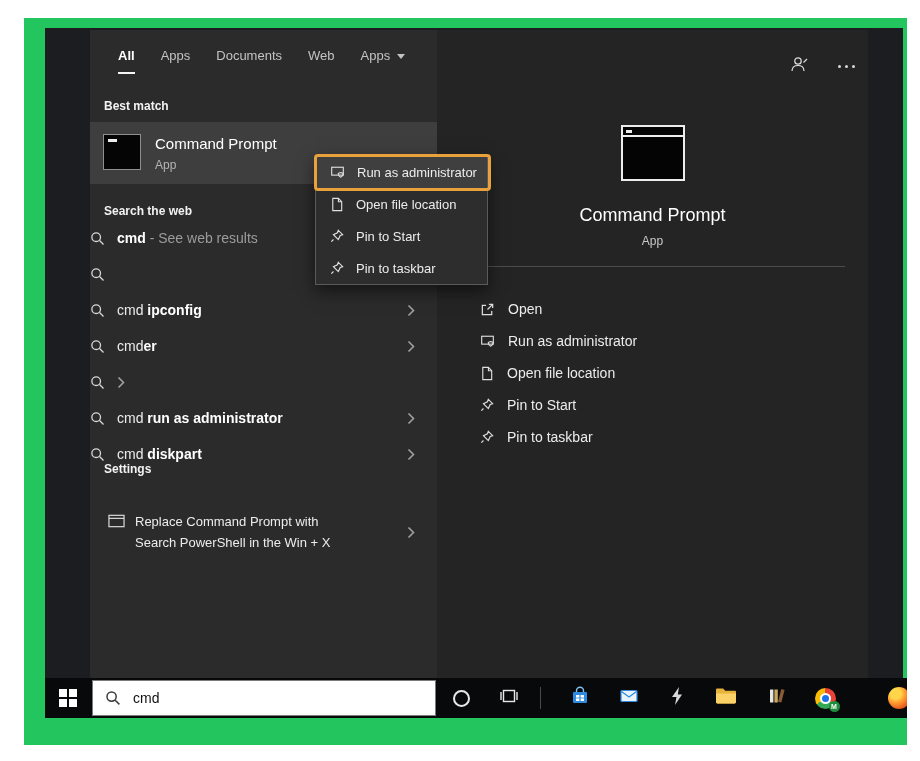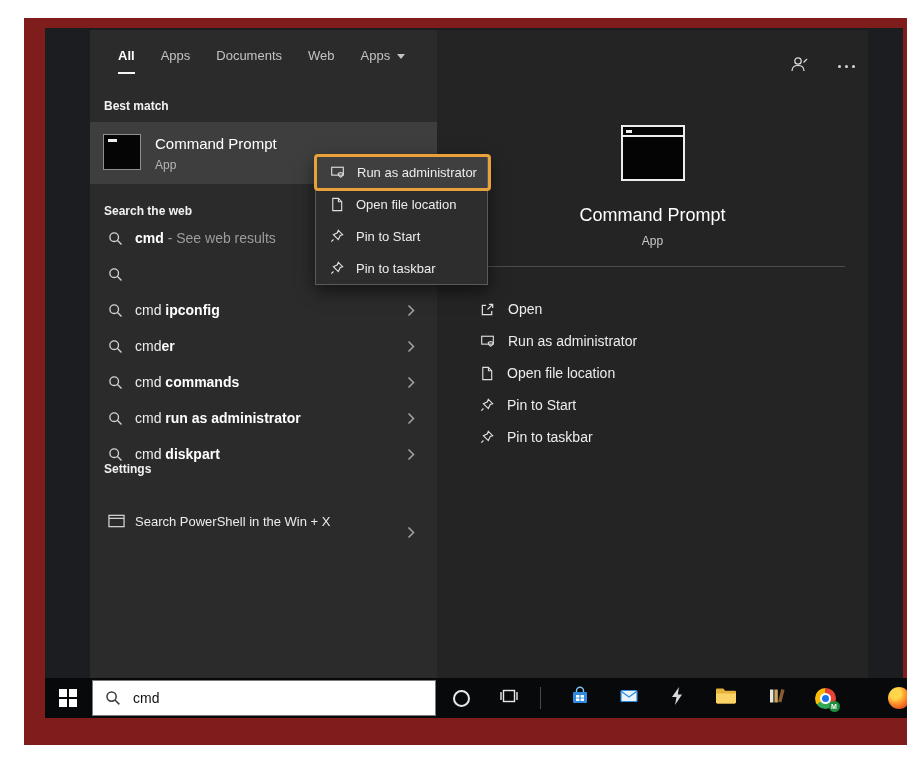--- a/index.html
+++ b/index.html
@@ -1,19 +1,19 @@
 <!DOCTYPE html>
 <html><head>
 <meta charset="utf-8">
 <style>
   * { margin:0; padding:0; box-sizing:border-box; }
   html,body { width:920px; height:761px; }
   body { background:#ffffff; font-family:"Liberation Sans", sans-serif; position:relative; overflow:hidden; }
 
-  .frame { position:absolute; left:24px; top:18px; width:883px; height:727px; background:#7f1d1d; overflow:hidden; }
+  .frame { position:absolute; left:24px; top:18px; width:883px; height:727px; background:#22c55e; overflow:hidden; }
   .desktop { position:absolute; left:21px; top:10px; width:858px; height:690px; background:#1c1d20; }
 
   .panel-left { position:absolute; left:66px; top:12px; width:347px; height:648px; background:#2b2b2b; }
   .panel-right { position:absolute; left:413px; top:12px; width:431px; height:648px; background:#242424; }
 
   
   .tabs { position:absolute; left:28px; top:18px; display:flex; gap:26px; align-items:flex-start; }
   .tab { color:#c3c3c3; font-size:13px; padding-bottom:9px; border-bottom:2px solid transparent; white-space:nowrap; }
   .tab.active { color:#ffffff; font-weight:700; border-bottom-color:#f5f5f5; }
   .caret { display:inline-block; margin-left:7px; width:0; height:0; border-left:4px solid transparent; border-right:4px solid transparent; border-top:5px solid #c3c3c3; vertical-align:middle; }
@@ -25,21 +25,21 @@
   .section-h { position:absolute; left:14px; font-size:12px; font-weight:700; color:#f2f2f2; }
 
   
   .best-row { position:absolute; left:0; top:92px; width:347px; height:62px; background:#3e3e3e; }
   .cmd-ico { position:absolute; left:13px; top:12px; width:38px; height:36px; background:#050505; border:1px solid #8f8f8f; }
   .cmd-ico span { position:absolute; left:4px; top:4px; width:9px; height:3px; background:#eeeeee; }
   .best-title { position:absolute; left:65px; top:13px; color:#ffffff; font-size:15px; }
   .best-sub { position:absolute; left:65px; top:36px; color:#b5b5b5; font-size:12px; }
 
   
-  .web-row { position:absolute; left:0; width:347px; height:36px; display:flex; align-items:center; padding-left:18px; }
+  .web-row { position:absolute; left:0; width:347px; height:36px; display:flex; align-items:center; }
   .web-row .ico { color:#d6d6d6; display:flex; margin-right:12px; }
   .sugg { color:#ececec; font-size:14px; flex:1; white-space:nowrap; overflow:hidden; }
   .sugg b { font-weight:700; color:#ffffff; }
   .sugg .dim { color:#9c9c9c; }
   .chev { color:#a0a0a0; display:flex; margin-right:22px; }
 
   
   .set-row { position:absolute; left:0; top:474px; width:347px; height:58px; }
   .set-row .ico { position:absolute; left:18px; top:10px; color:#d6d6d6; }
   .set-text { position:absolute; left:45px; top:7px; color:#ececec; font-size:13px; line-height:21px; }
@@ -155,21 +155,20 @@
         </span>
     </div>
 
     <div class="web-row" style="top:334px">
       <span class="ico">
           <svg width="15" height="15" viewBox="0 0 16 16">
             <circle cx="6.6" cy="6.6" r="4.6" fill="none" stroke="currentColor" stroke-width="1.4"></circle>
             <line x1="10.2" y1="10.2" x2="14.4" y2="14.4" stroke="currentColor" stroke-width="1.4"></line>
           </svg>
         </span>
-      <span class="sugg"><span>cmd </span><b>commands</b><span class="dim"></span></span>
       <span class="chev">
           <svg width="8" height="13" viewBox="0 0 8 13">
             <polyline points="1.5,1.5 6.5,6.5 1.5,11.5" fill="none" stroke="currentColor" stroke-width="1.6"></polyline>
           </svg>
         </span>
     </div>
 
     <div class="web-row" style="top:370px">
       <span class="ico">
           <svg width="15" height="15" viewBox="0 0 16 16">
@@ -201,20 +200,21 @@
     </div>
 
     <div class="section-h" style="top:432px">Settings</div>
 
     <div class="set-row">
       <span class="ico"><svg width="17" height="14" viewBox="0 0 18 14">
             <rect x="1" y="1" width="16" height="12" fill="none" stroke="currentColor" stroke-width="1.3"></rect>
             <line x1="1" y1="4.2" x2="17" y2="4.2" stroke="currentColor" stroke-width="1.3"></line>
           </svg></span>
       <div class="set-text">
+        <div>Replace Command Prompt with</div>
         <div>Search PowerShell in the Win + X</div>
       </div>
       <span class="chev">
           <svg width="8" height="13" viewBox="0 0 8 13">
             <polyline points="1.5,1.5 6.5,6.5 1.5,11.5" fill="none" stroke="currentColor" stroke-width="1.6"></polyline>
           </svg>
         </span>
     </div>
   </div>
 

